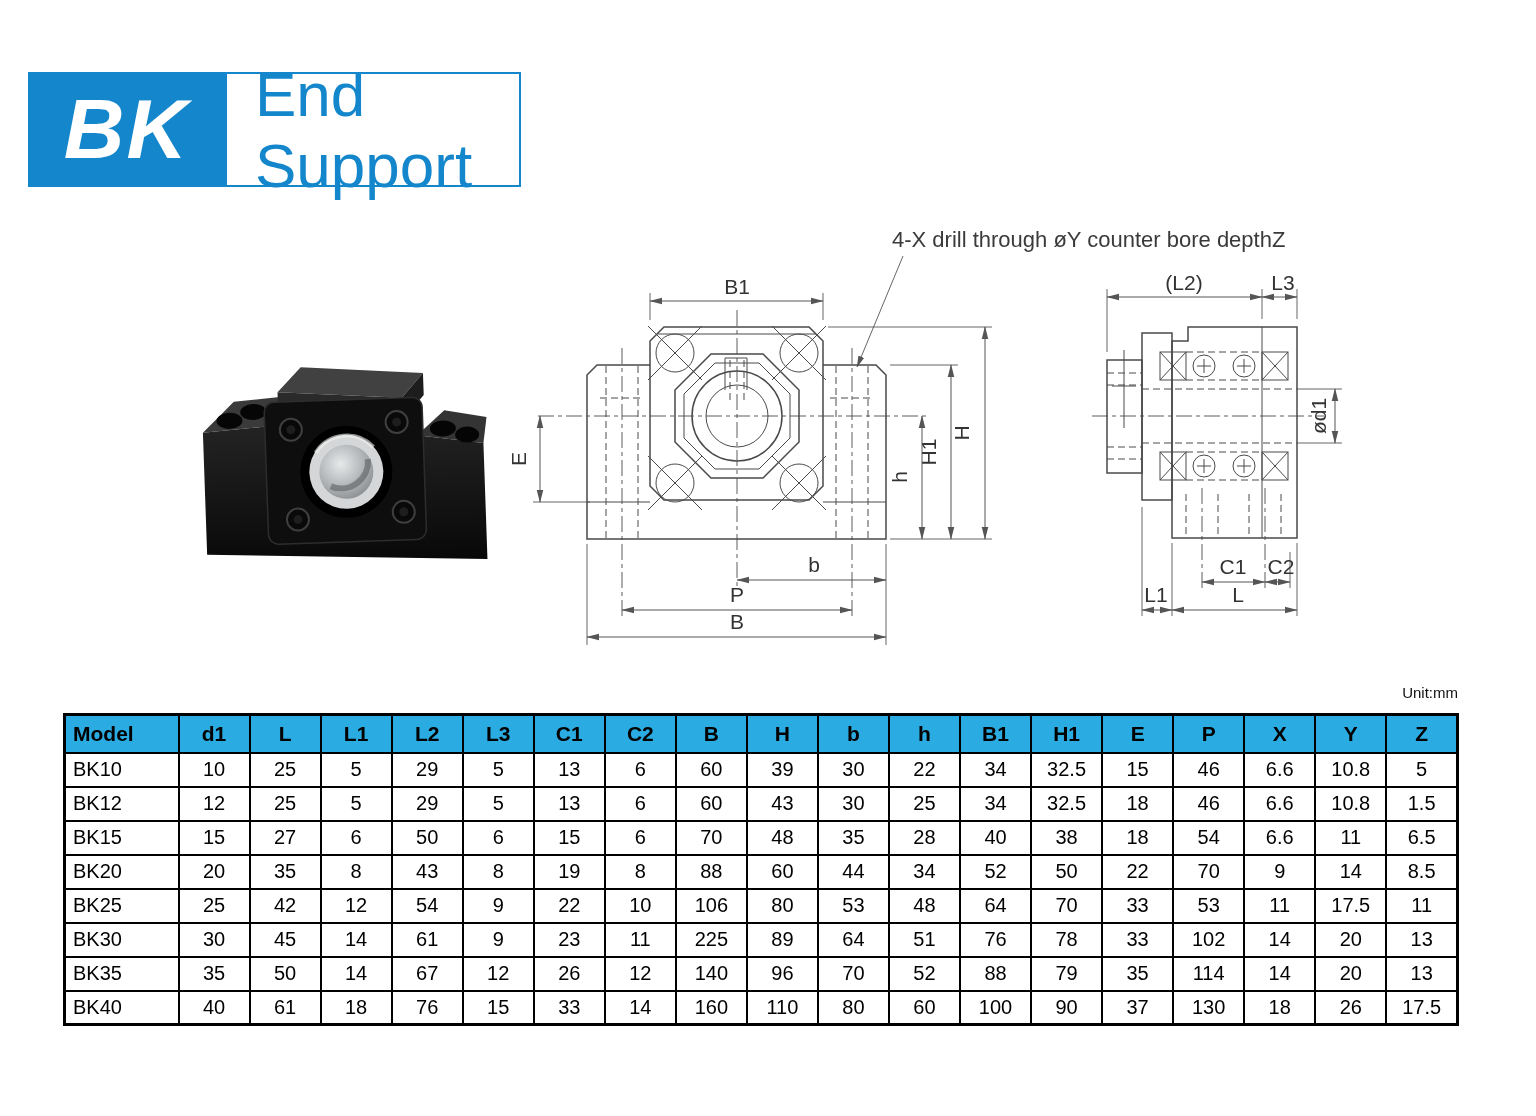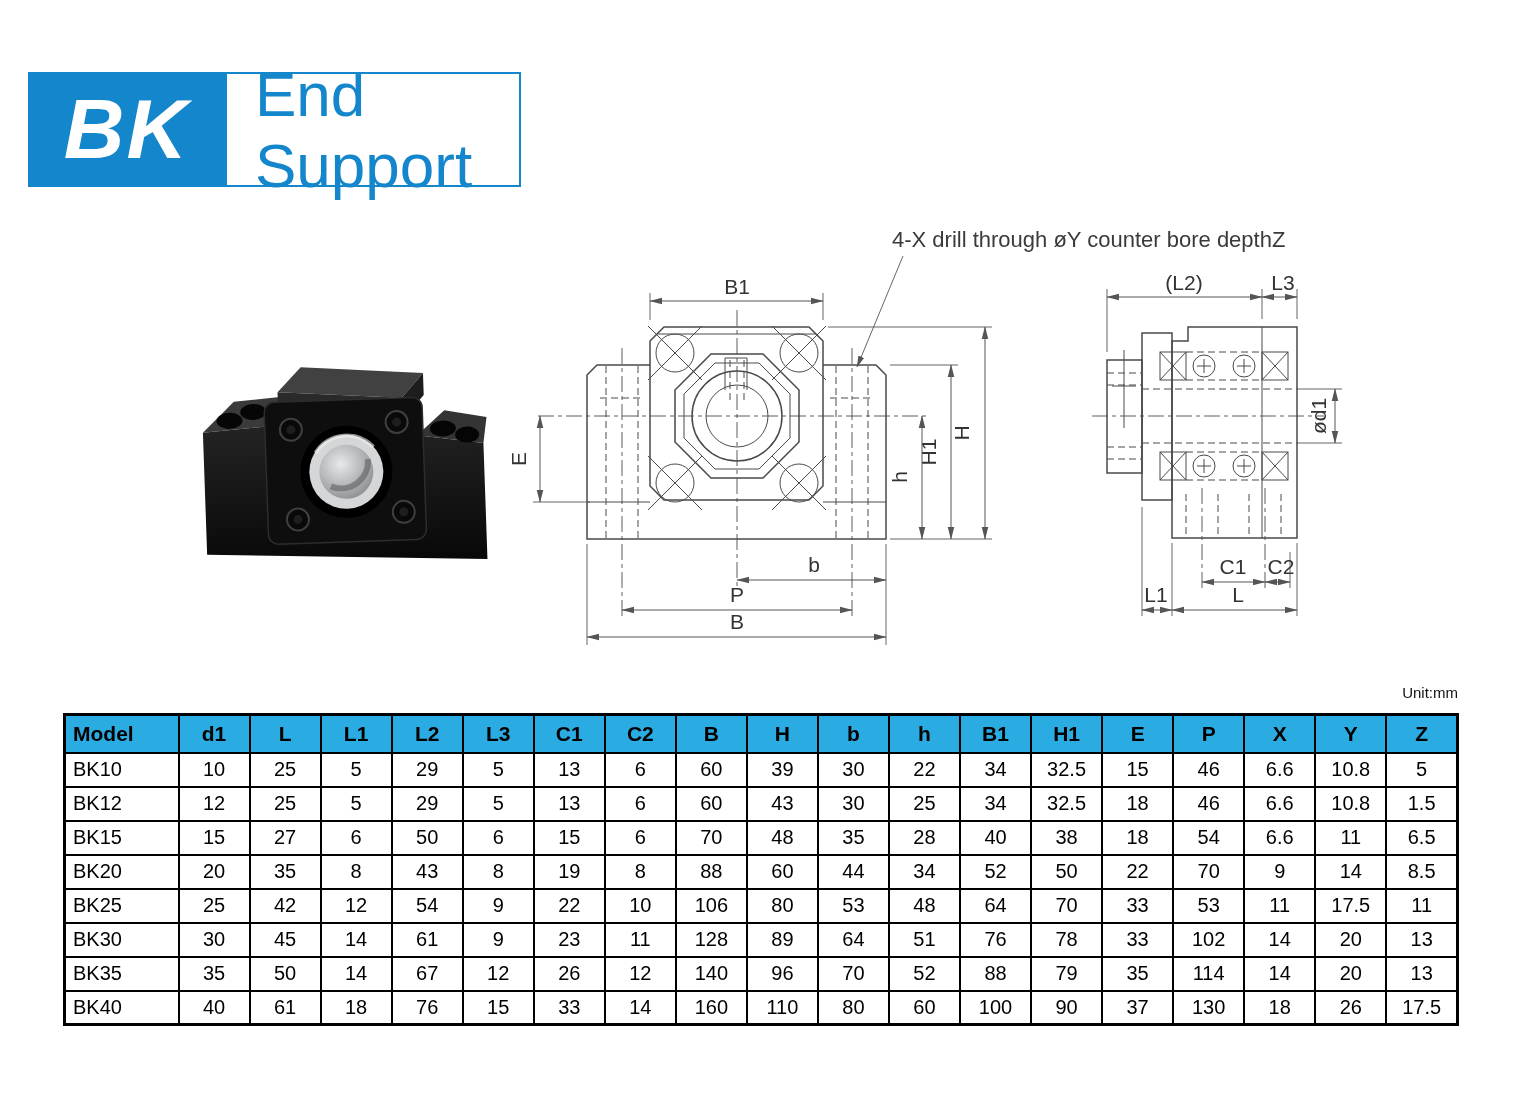--- a/index.html
+++ b/index.html
@@ -380,21 +380,21 @@
         </tr>
         <tr>
           <td class="model-col">BK30</td>
           <td>30</td>
           <td>45</td>
           <td>14</td>
           <td>61</td>
           <td>9</td>
           <td>23</td>
           <td>11</td>
-          <td>128</td>
+          <td>225</td>
           <td>89</td>
           <td>64</td>
           <td>51</td>
           <td>76</td>
           <td>78</td>
           <td>33</td>
           <td>102</td>
           <td>14</td>
           <td>20</td>
           <td>13</td>

